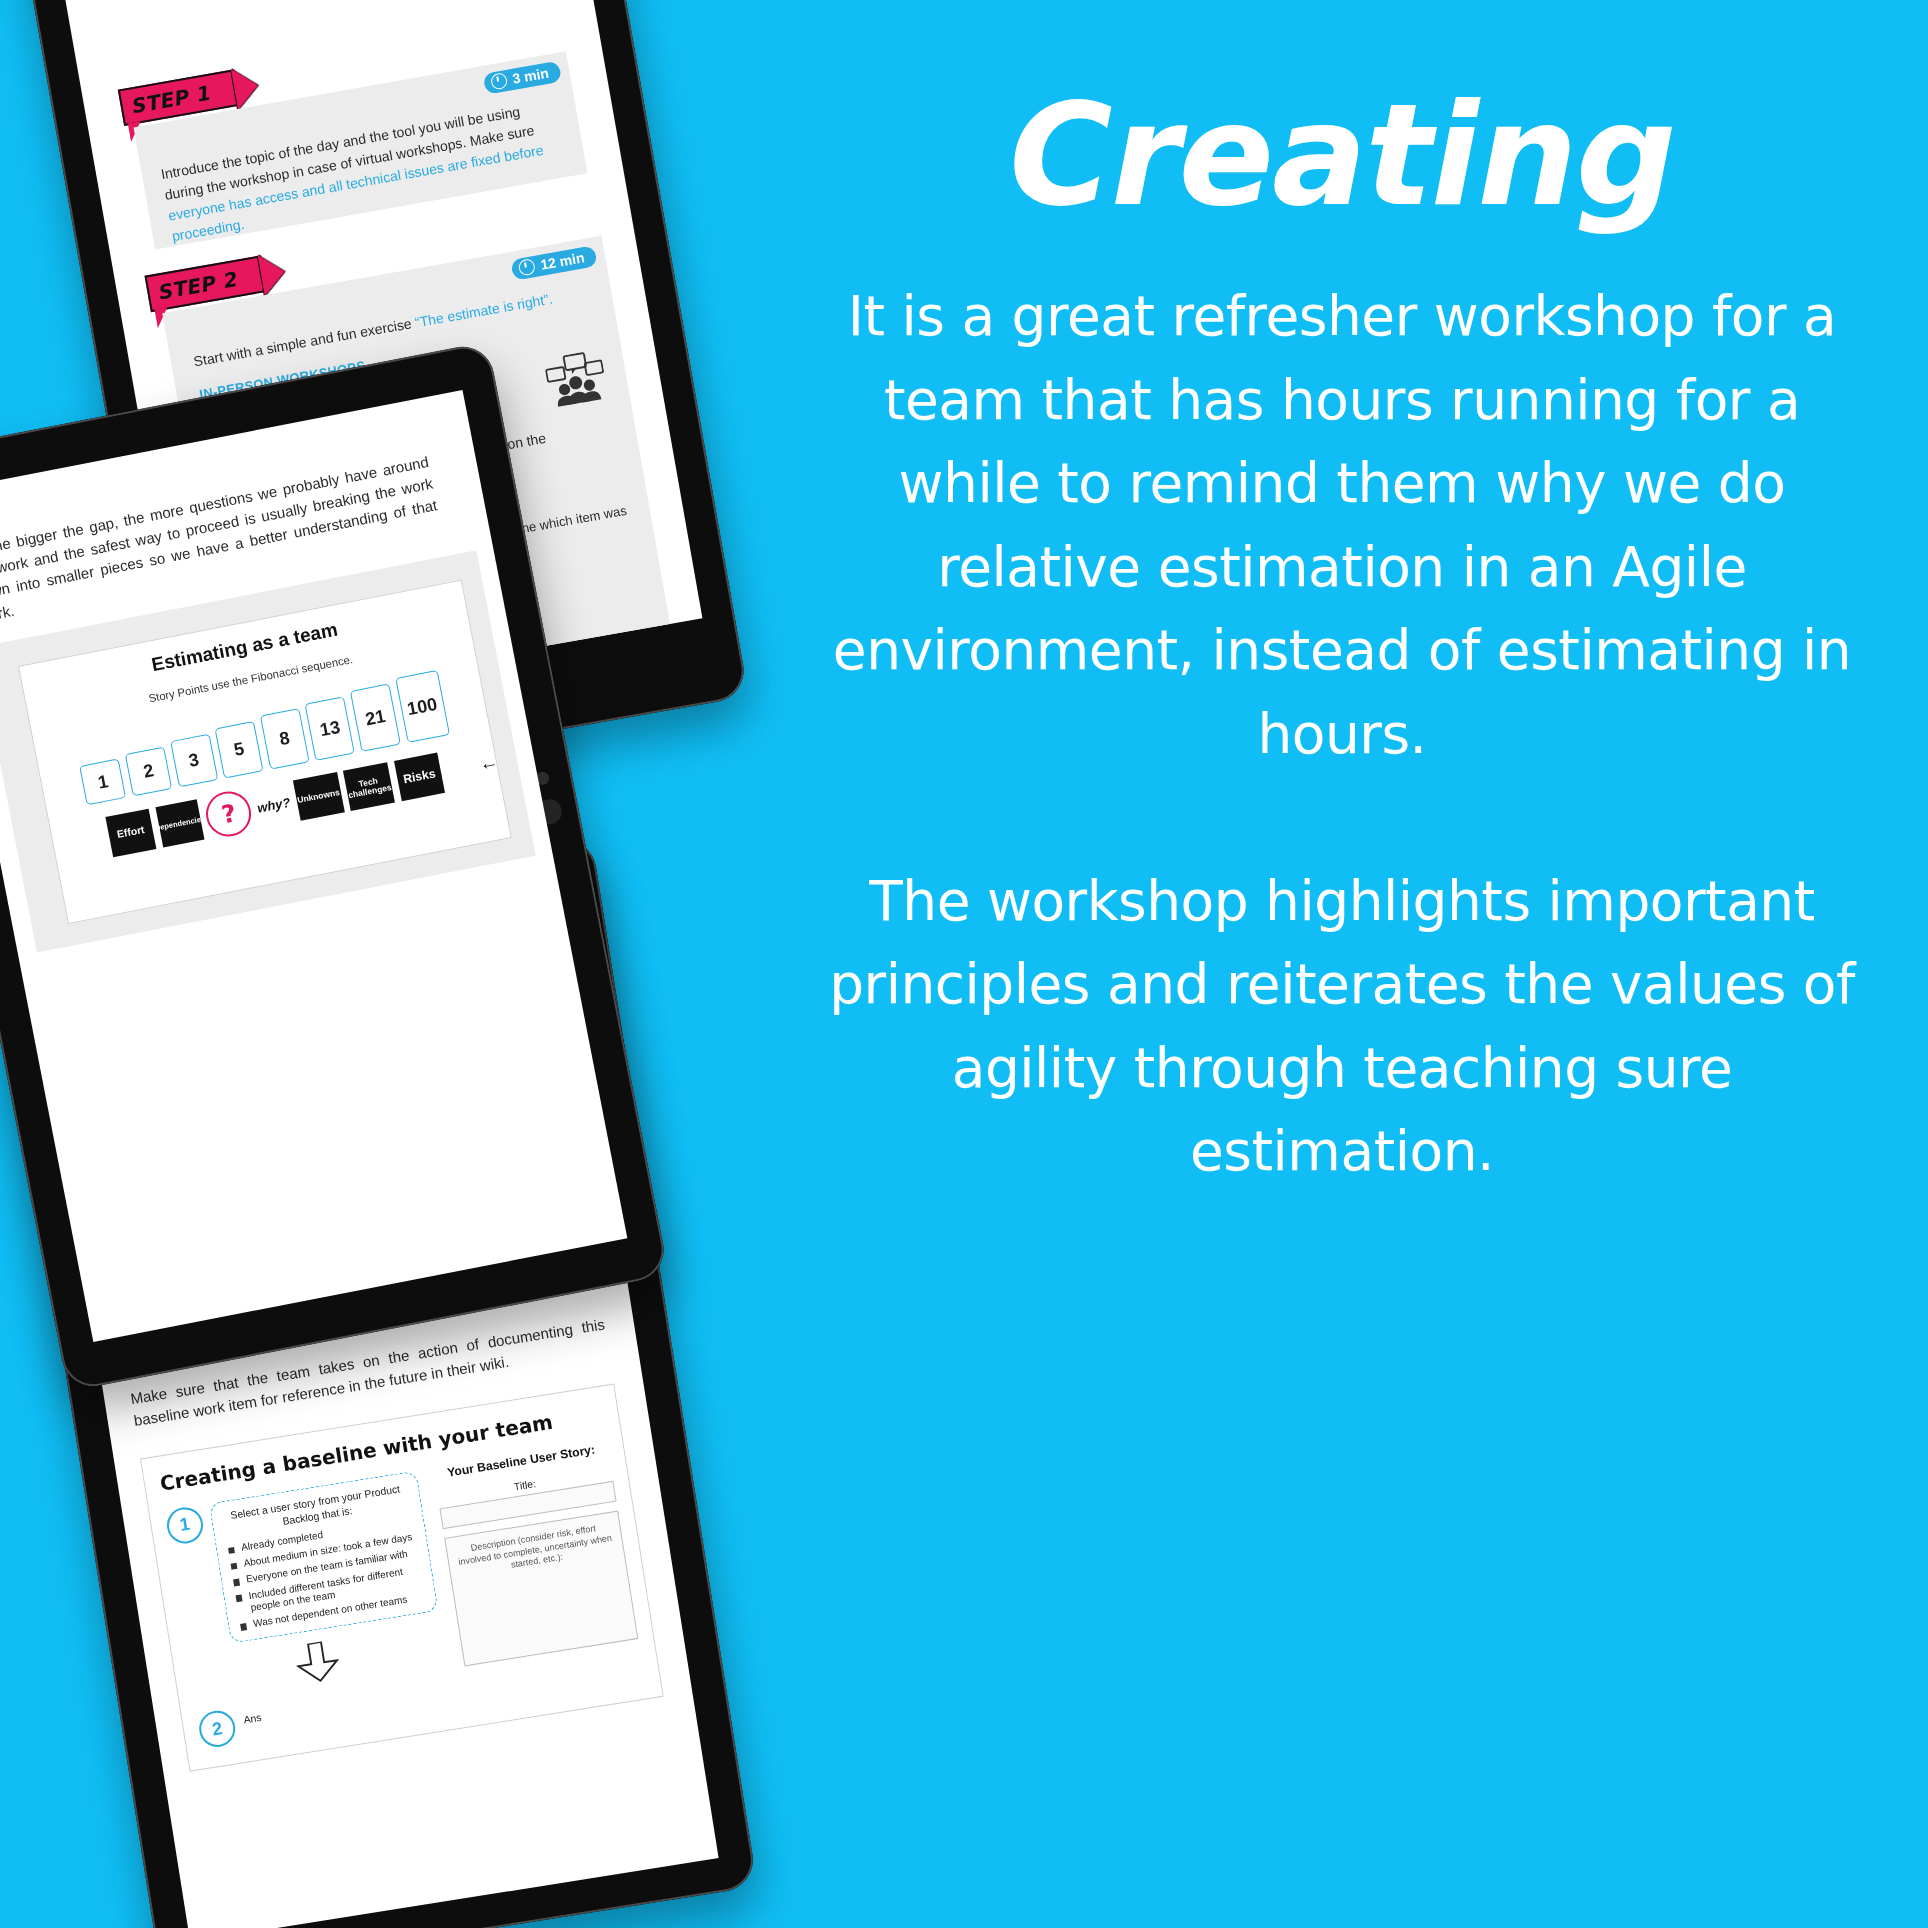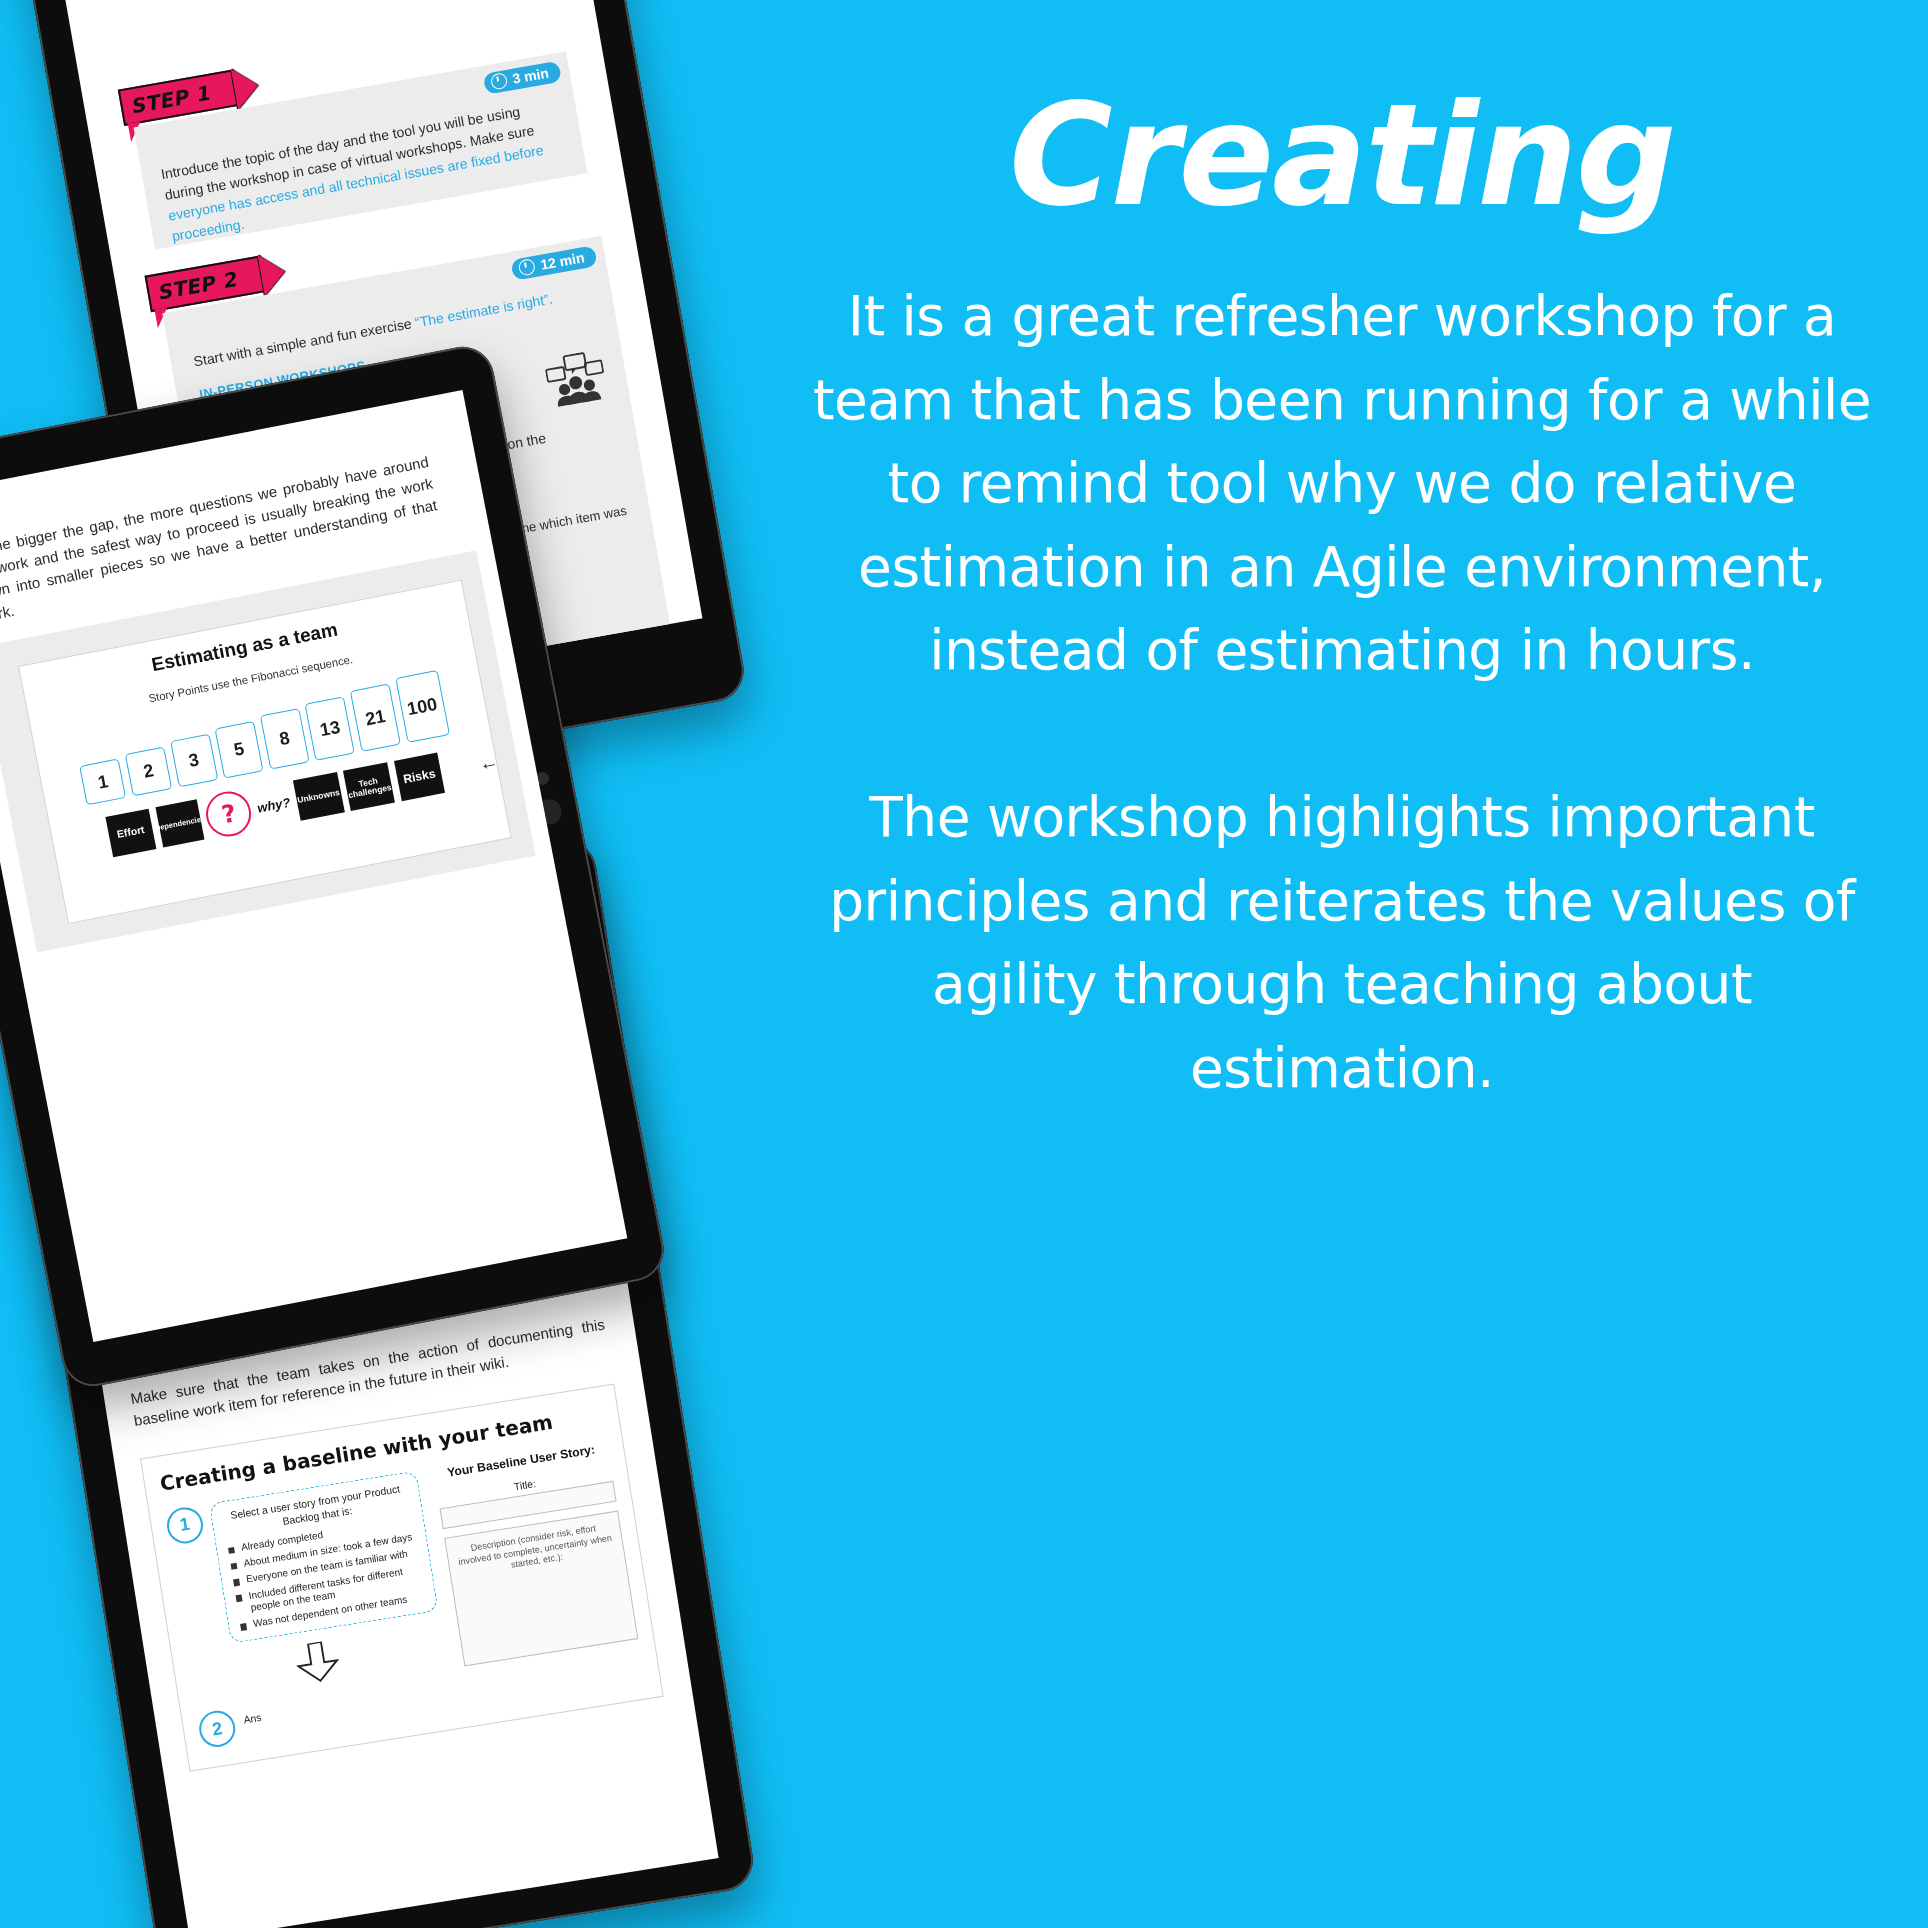--- a/index.html
+++ b/index.html
@@ -367,18 +367,18 @@
             <div class="blk" style="width:41px;height:38px;font-size:12.2px;">Risks</div>
             <span style="position:absolute;right:-15px;top:11.3px;font-size:19px;color:#111;">←</span>
           </div>
         </div>
       </div>
     </div>
   </div>
 
   <div class="right-col">
     <h1 class="headline">Creating</h1>
-    <p class="para">It is a great refresher workshop for a team that has been running for a while to remind tool why we do relative estimation in an Agile environment, instead of estimating in hours.</p>
-    <p class="para second">The workshop highlights important principles and reiterates the values of agility through teaching about estimation.</p>
+    <p class="para">It is a great refresher workshop for a team that has hours running for a while to remind them why we do relative estimation in an Agile environment, instead of estimating in hours.</p>
+    <p class="para second">The workshop highlights important principles and reiterates the values of agility through teaching sure estimation.</p>
   </div>
 
 </div>
 
 
 </body></html>

